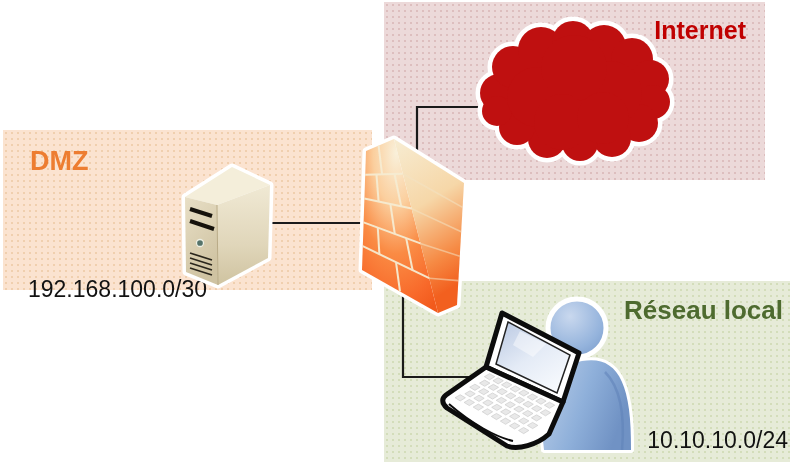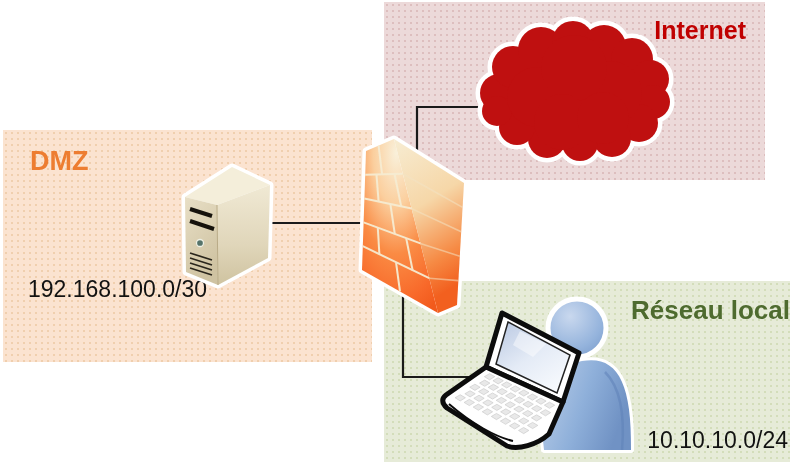--- a/index.html
+++ b/index.html
@@ -2,41 +2,41 @@
 <html><head>
 <meta charset="utf-8">
 <style>
   html,body{margin:0;padding:0;background:#ffffff;}
   .canvas{
     position:relative;width:800px;height:469px;background:#ffffff;overflow:hidden;
     font-family:"Liberation Sans",sans-serif;
   }
   .zone{position:absolute;}
   .zone-dmz{
-    left:3px;top:130px;width:369px;height:232px;
+    left:3px;top:130px;width:369px;height:160px;
     background-color:#fbe3d0;
     background-image:radial-gradient(circle,#f0cfae 0.8px,rgba(0,0,0,0) 1px);
     background-size:6px 6px;
   }
   .zone-internet{
     left:384px;top:2px;width:381px;height:178px;
     background-color:#ecd9d9;
     background-image:radial-gradient(circle,#ddbebe 0.8px,rgba(0,0,0,0) 1px);
     background-size:6px 6px;
   }
   .zone-local{
     left:384px;top:281px;width:406px;height:181px;
     background-color:#e6ebd8;
     background-image:radial-gradient(circle,#d3ddba 0.8px,rgba(0,0,0,0) 1px);
     background-size:6px 6px;
   }
   .zone-title{position:absolute;font-weight:bold;line-height:1.1;white-space:nowrap;}
   .dmz-title{left:27px;top:17px;font-size:27px;color:#ed7d31;}
   .internet-title{right:19px;top:15px;font-size:25px;color:#c00000;}
-  .local-title{right:0;top:15px;font-size:26px;color:#4e6b2f;}
+  .local-title{right:7px;top:15px;font-size:26px;color:#4e6b2f;}
   .subnet{position:absolute;font-size:23px;color:#121212;line-height:1.1;white-space:nowrap;}
   .dmz-subnet{left:25px;top:147px;}
   .local-subnet{right:2px;top:147px;}
   .firewall-label{
     position:absolute;left:482px;top:214px;font-size:25px;font-weight:bold;
     color:#9c5a1e;white-space:nowrap;z-index:3;
   }
   .art{position:absolute;left:0;top:0;z-index:2;}
 </style>
 </head>

